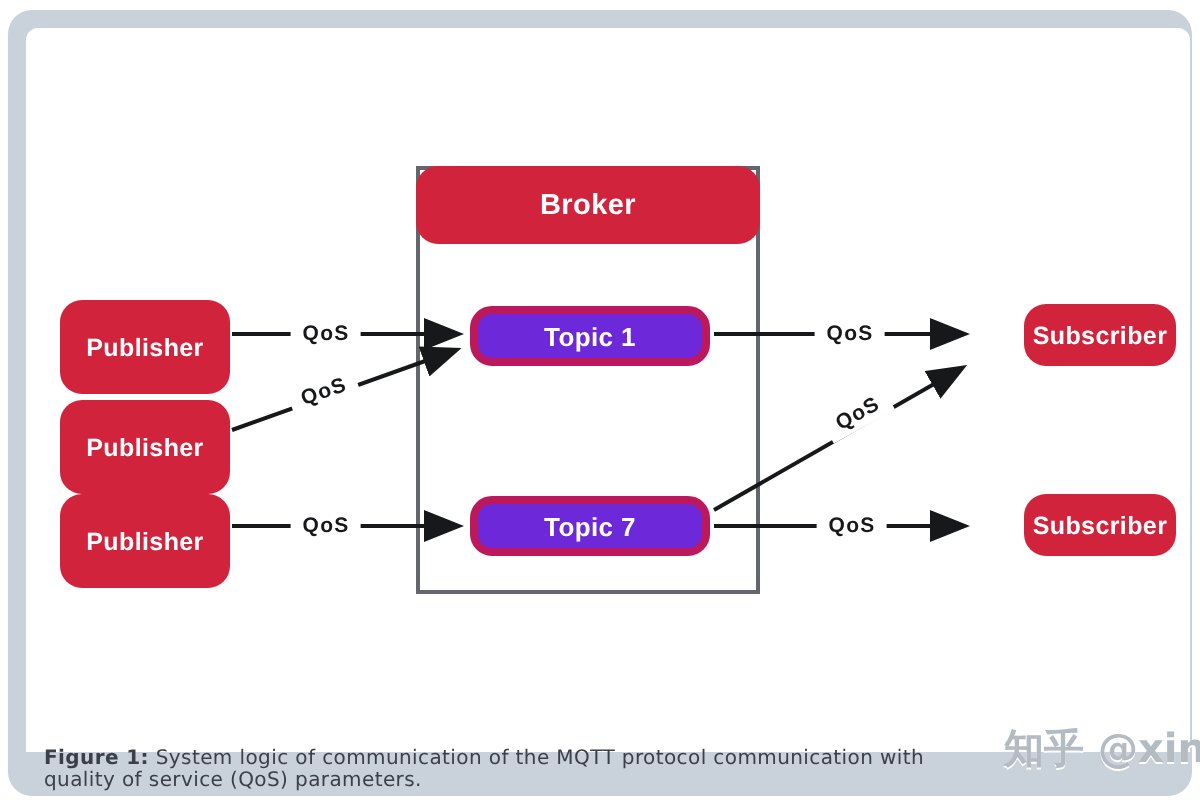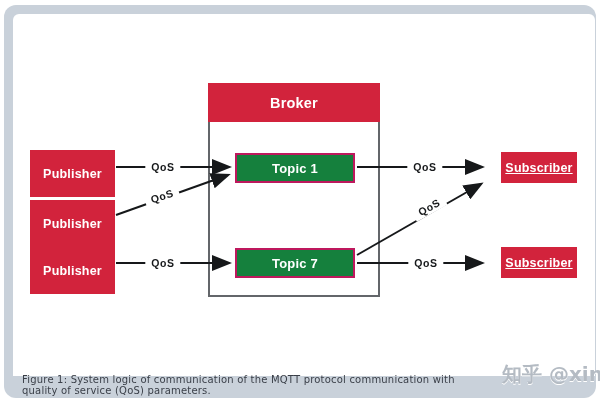--- a/index.html
+++ b/index.html
@@ -12,48 +12,48 @@
     position:absolute;left:4px;top:5px;width:592px;height:393px;
     background:#c9d1da;border-radius:12px;
   }
   .canvas{
     position:absolute;left:9px;top:9px;width:582px;height:362px;
     background:#ffffff;border-radius:6px 6px 0 0;
   }
   .overlay{position:absolute;left:0;top:0;width:600px;height:402px;pointer-events:none;}
   .box{
     position:absolute;display:flex;align-items:center;justify-content:center;
-    font-weight:bold;color:#ffffff;letter-spacing:.2px;box-sizing:border-box;
+    font-weight:bold;color:#ffffff;letter-spacing:.2px;box-sizing:border-box;border-radius:11px;
   }
   .red{background:#d2233c;}
   .pub{left:30px;width:85px;height:47px;font-size:12.5px;}
-  .sub{left:501px;width:76px;height:31px;font-size:12.5px;text-decoration:underline;}
+  .sub{left:512px;width:76px;height:31px;font-size:12.5px;}
   .broker-container{
     position:absolute;left:208px;top:83px;width:172px;height:214px;
     border:2px solid #63666a;background:#ffffff;box-sizing:border-box;
   }
   .broker-header{
     position:absolute;left:208px;top:83px;width:172px;height:39px;
     font-size:14.5px;
   }
   .topic{
-    left:235px;width:120px;height:30px;background:#15803d;
-    border:2px solid #be185d;font-size:13px;
+    left:235px;width:120px;height:30px;background:#6d28d9;
+    border:4px solid #be185d;font-size:13px;
   }
   .qos{
     position:absolute;background:#ffffff;color:#16181a;
     font-size:10.5px;font-weight:bold;letter-spacing:.6px;
     padding:1px 6px;white-space:nowrap;
   }
   .caption{
     position:absolute;left:22px;top:374px;width:470px;
     font-size:10px;color:#3a3f48;letter-spacing:.2px;
     font-family:"DejaVu Sans", sans-serif;
   }
-  .caption b{font-weight:normal;text-align:right;}
+  .caption b{font-weight:bold;text-align:right;}
   .watermark{
     position:absolute;left:502px;top:361px;
     font-size:20px;font-weight:bold;color:#b4bbc3;
     text-shadow:0 1px 0 #ffffff;white-space:nowrap;
     font-family:"DejaVu Sans", sans-serif;
   }
   svg line{stroke:#16181a;stroke-width:2;}
 </style>
 </head>
 <body>

